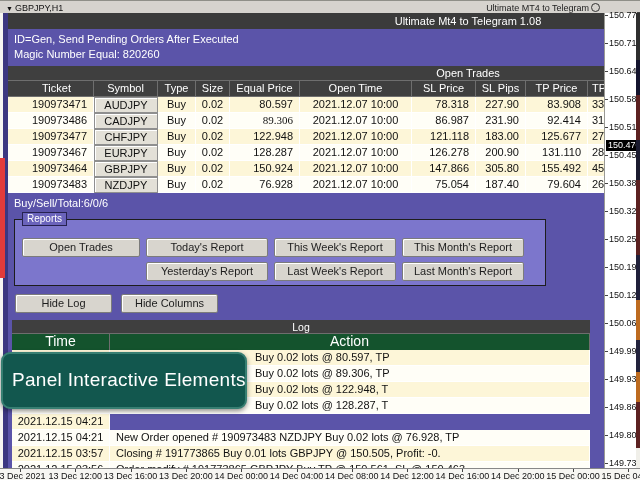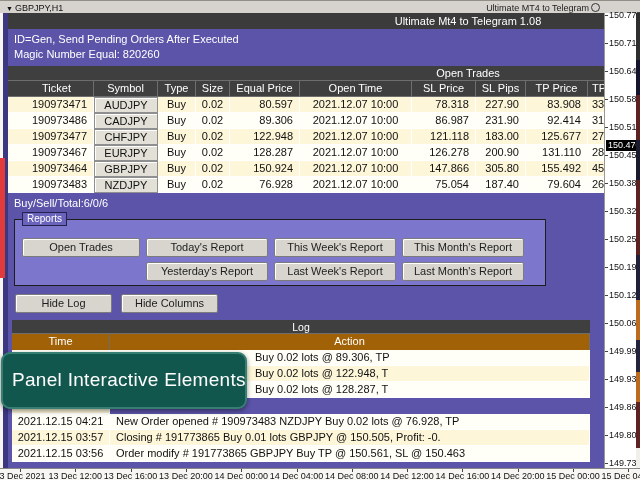--- a/index.html
+++ b/index.html
@@ -68,21 +68,21 @@
   .gb-label{position:absolute;left:14px;top:199px;background:#6a63bb;color:#fff;font-size:10px;
             line-height:12px;padding:0 4px;border:1px solid #26224f;z-index:3;}
   .btn{position:absolute;height:19px;background:#d8d5ce;border:1px solid #7b7b7b;border-radius:2px;
        font-size:11px;color:#1d1d1d;text-align:center;line-height:17px;box-sizing:border-box;
        box-shadow:inset 1px 1px 0 #ffffff;white-space:nowrap;overflow:hidden;cursor:default;}
 
   
   .log{position:absolute;left:4px;top:307px;width:578px;}
   .log .t-title{height:14px;line-height:14px;font-size:10.5px;}
   .lrow{display:flex;height:16px;}
-  .lh{background:#a16207;color:#fff;font-size:11px;line-height:15px;text-align:center;
+  .lh{background:#14532d;color:#fff;font-size:14px;line-height:15px;text-align:center;
       border-right:1px solid #6e6e6e;box-sizing:border-box;}
   .lc{font-size:11px;line-height:15px;box-sizing:border-box;color:#111;white-space:nowrap;overflow:hidden;
       border-right:1px solid #fff;border-bottom:1px solid #fff;}
   .lc.time{width:98px;text-align:center;}
   .lc.action{flex:1;padding-left:6px;}
   .lrow-a .lc{background:#fdf6d8;}
   .lrow-b .lc{background:#fffef7;}
   .indent{padding-left:145px !important;}
 
   
@@ -188,21 +188,21 @@
             <div class="dcell ar" style="width: 64px;">78.318</div>
             <div class="dcell ar" style="width: 50px;">227.90</div>
             <div class="dcell ar" style="width: 62px;">83.908</div>
             <div class="dcell atp" style="width: 340px;">33</div>
           </div>
           <div class="trow row-b">
             <div class="dcell al" style="width: 86px;">190973486</div>
             <div class="dcell ac symbtn" style="width: 64px;">CADJPY</div>
             <div class="dcell ac" style="width: 38px;">Buy</div>
             <div class="dcell ac" style="width: 34px;">0.02</div>
-            <div class="dcell ar" style="width: 70px;">89.306</div>
+            <div class="dcell ar" style="width: 70px; font-family: Liberation Serif, serif;">89.306</div>
             <div class="dcell ac" style="width: 112px;">2021.12.07 10:00</div>
             <div class="dcell ar" style="width: 64px;">86.987</div>
             <div class="dcell ar" style="width: 50px;">231.90</div>
             <div class="dcell ar" style="width: 62px;">92.414</div>
             <div class="dcell atp" style="width: 340px;">31</div>
           </div>
           <div class="trow row-a">
             <div class="dcell al" style="width: 86px;">190973477</div>
             <div class="dcell ac symbtn" style="width: 64px;">CHFJPY</div>
             <div class="dcell ac" style="width: 38px;">Buy</div>
@@ -270,20 +270,24 @@
     <div class="btn" style="left:113px;top:281px;width:97px;">Hide Columns</div>
     <div class="btn" style="left:7px;top:281px;width:97px;">Hide Log</div>
 
     <div class="log">
       <div class="t-title">Log</div>
       <div class="lrow" id="log-head">
           <div class="lh" style="width: 98px;">Time</div>
           <div class="lh" style="flex: 1 1 0%;">Action</div>
         </div>
       <div id="log-body">
+          <div class="lrow lrow-a">
+            <div class="lc time"></div>
+            <div class="lc action indent">Buy 0.02 lots @ 80.597, TP</div>
+          </div>
           <div class="lrow lrow-b">
             <div class="lc time"></div>
             <div class="lc action indent">Buy 0.02 lots @ 89.306, TP</div>
           </div>
           <div class="lrow lrow-a">
             <div class="lc time"></div>
             <div class="lc action indent">Buy 0.02 lots @ 122.948, T</div>
           </div>
           <div class="lrow lrow-b">
             <div class="lc time"></div>

